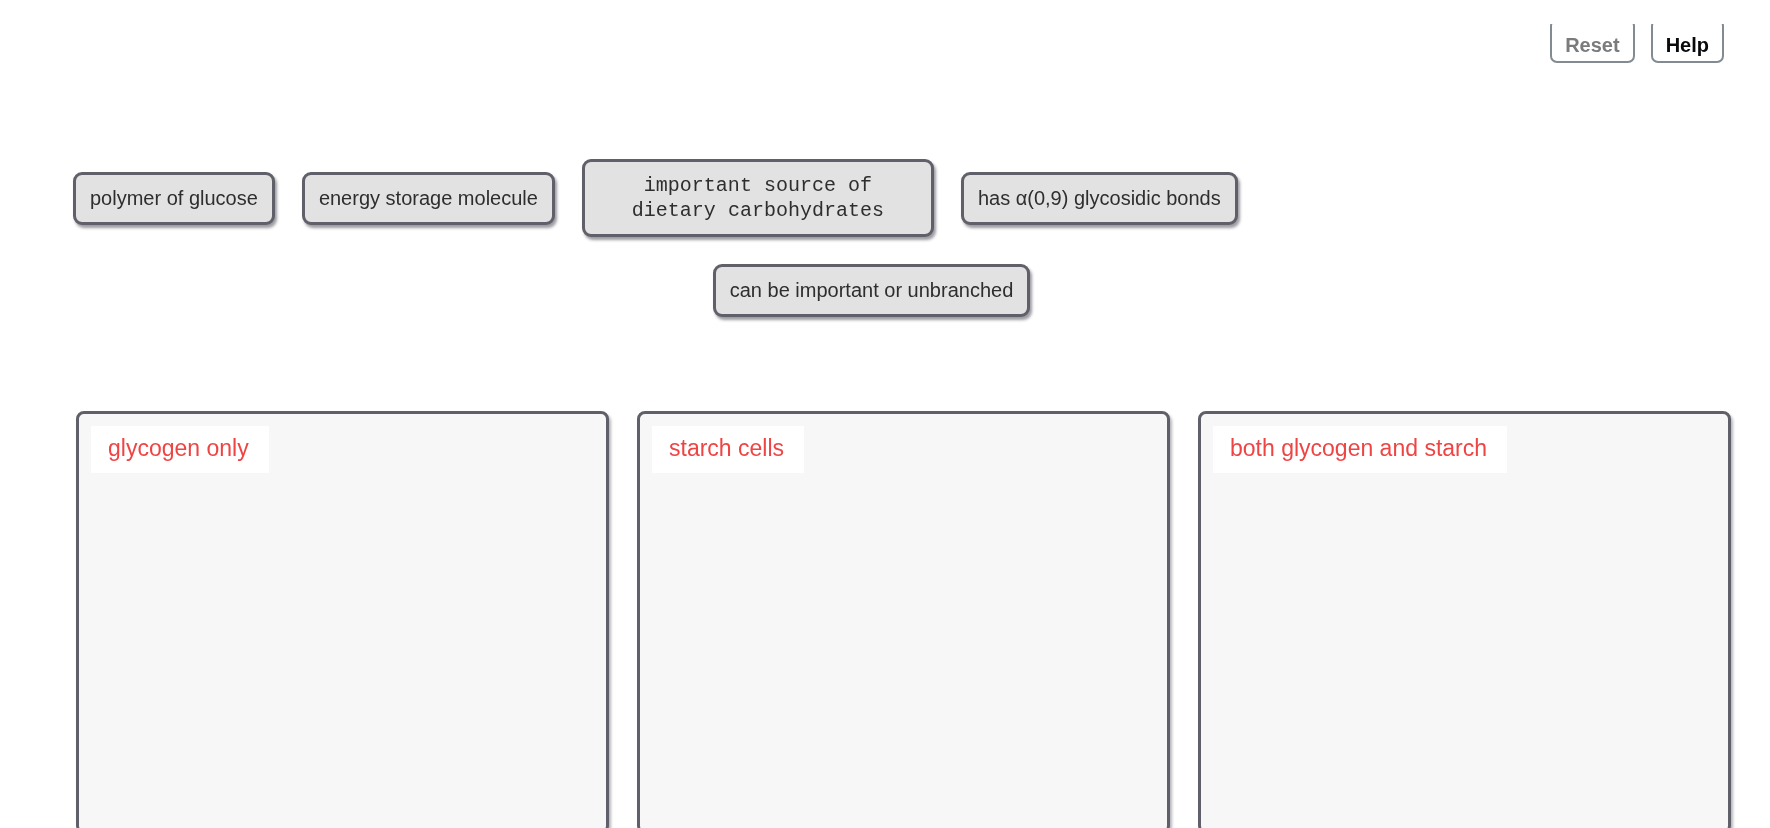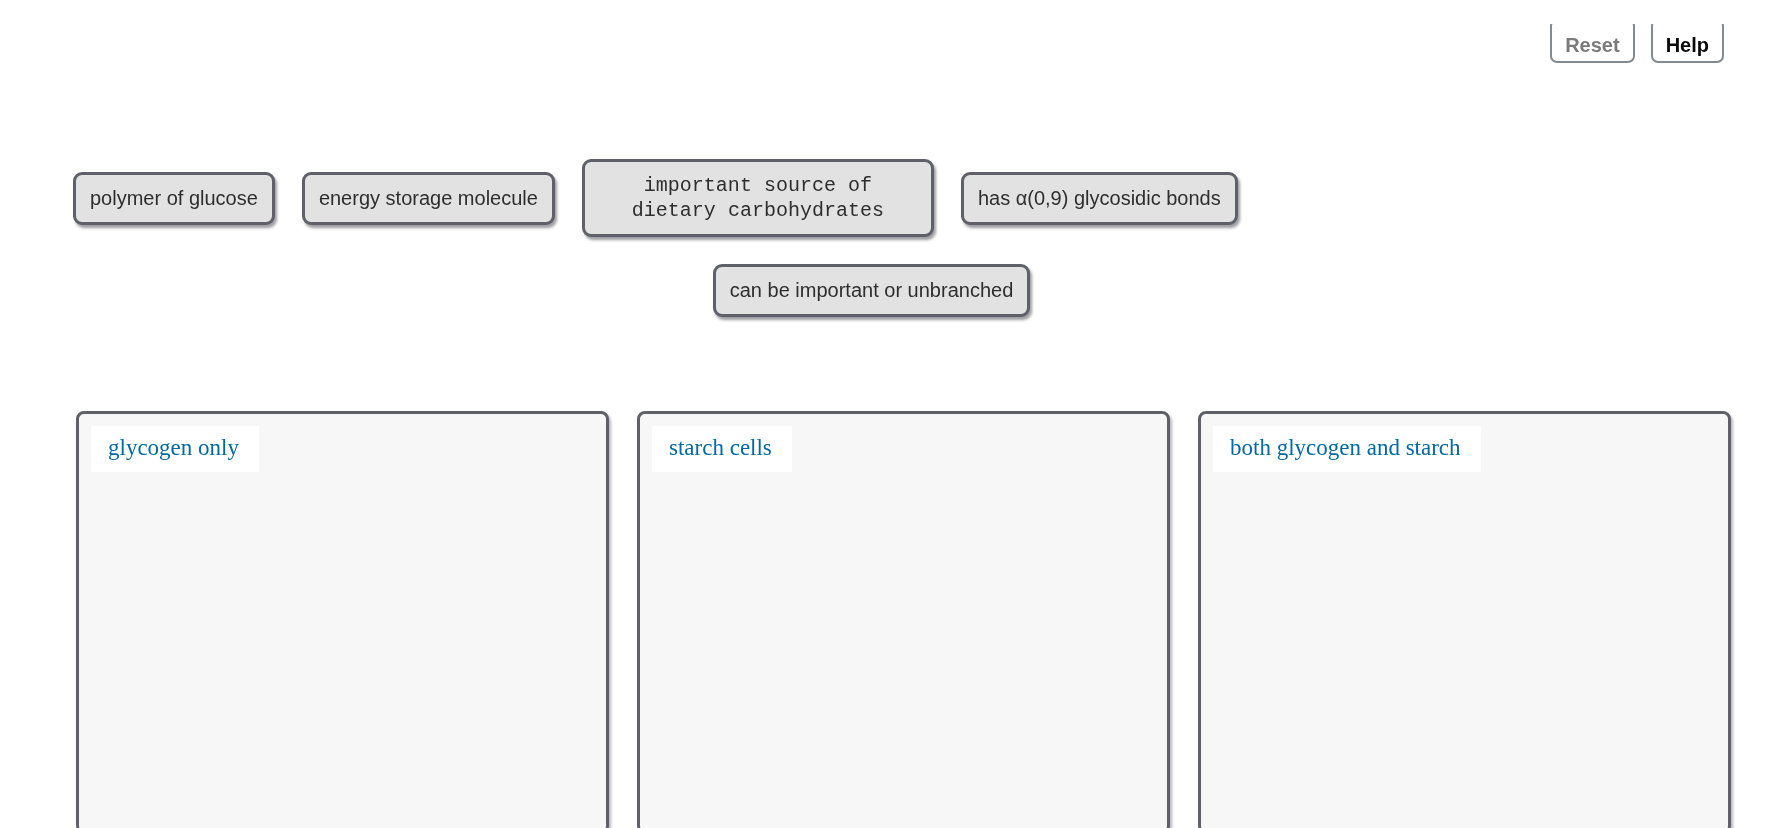--- a/index.html
+++ b/index.html
@@ -103,24 +103,23 @@
     height: 423px;
     background: #f7f7f7;
     border: 3px solid #5f6069;
     border-radius: 8px;
     box-shadow: 2px 3px 3px rgba(75, 75, 85, 0.4);
     overflow: hidden;
   }
   .bin-label {
     display: inline-block;
     background: #ffffff;
-    color: #0369a1;
+    color: #ef4444;
     font-size: 23px;
     padding: 9px 20px 11px 17px;
-    font-family: Liberation Serif, serif;
   }
 </style>
 </head>
 <body>
 
 <div class="page">
 
   <div class="top-buttons">
     <button class="tool-btn reset">Reset</button>
     <button class="tool-btn help">Help</button>

